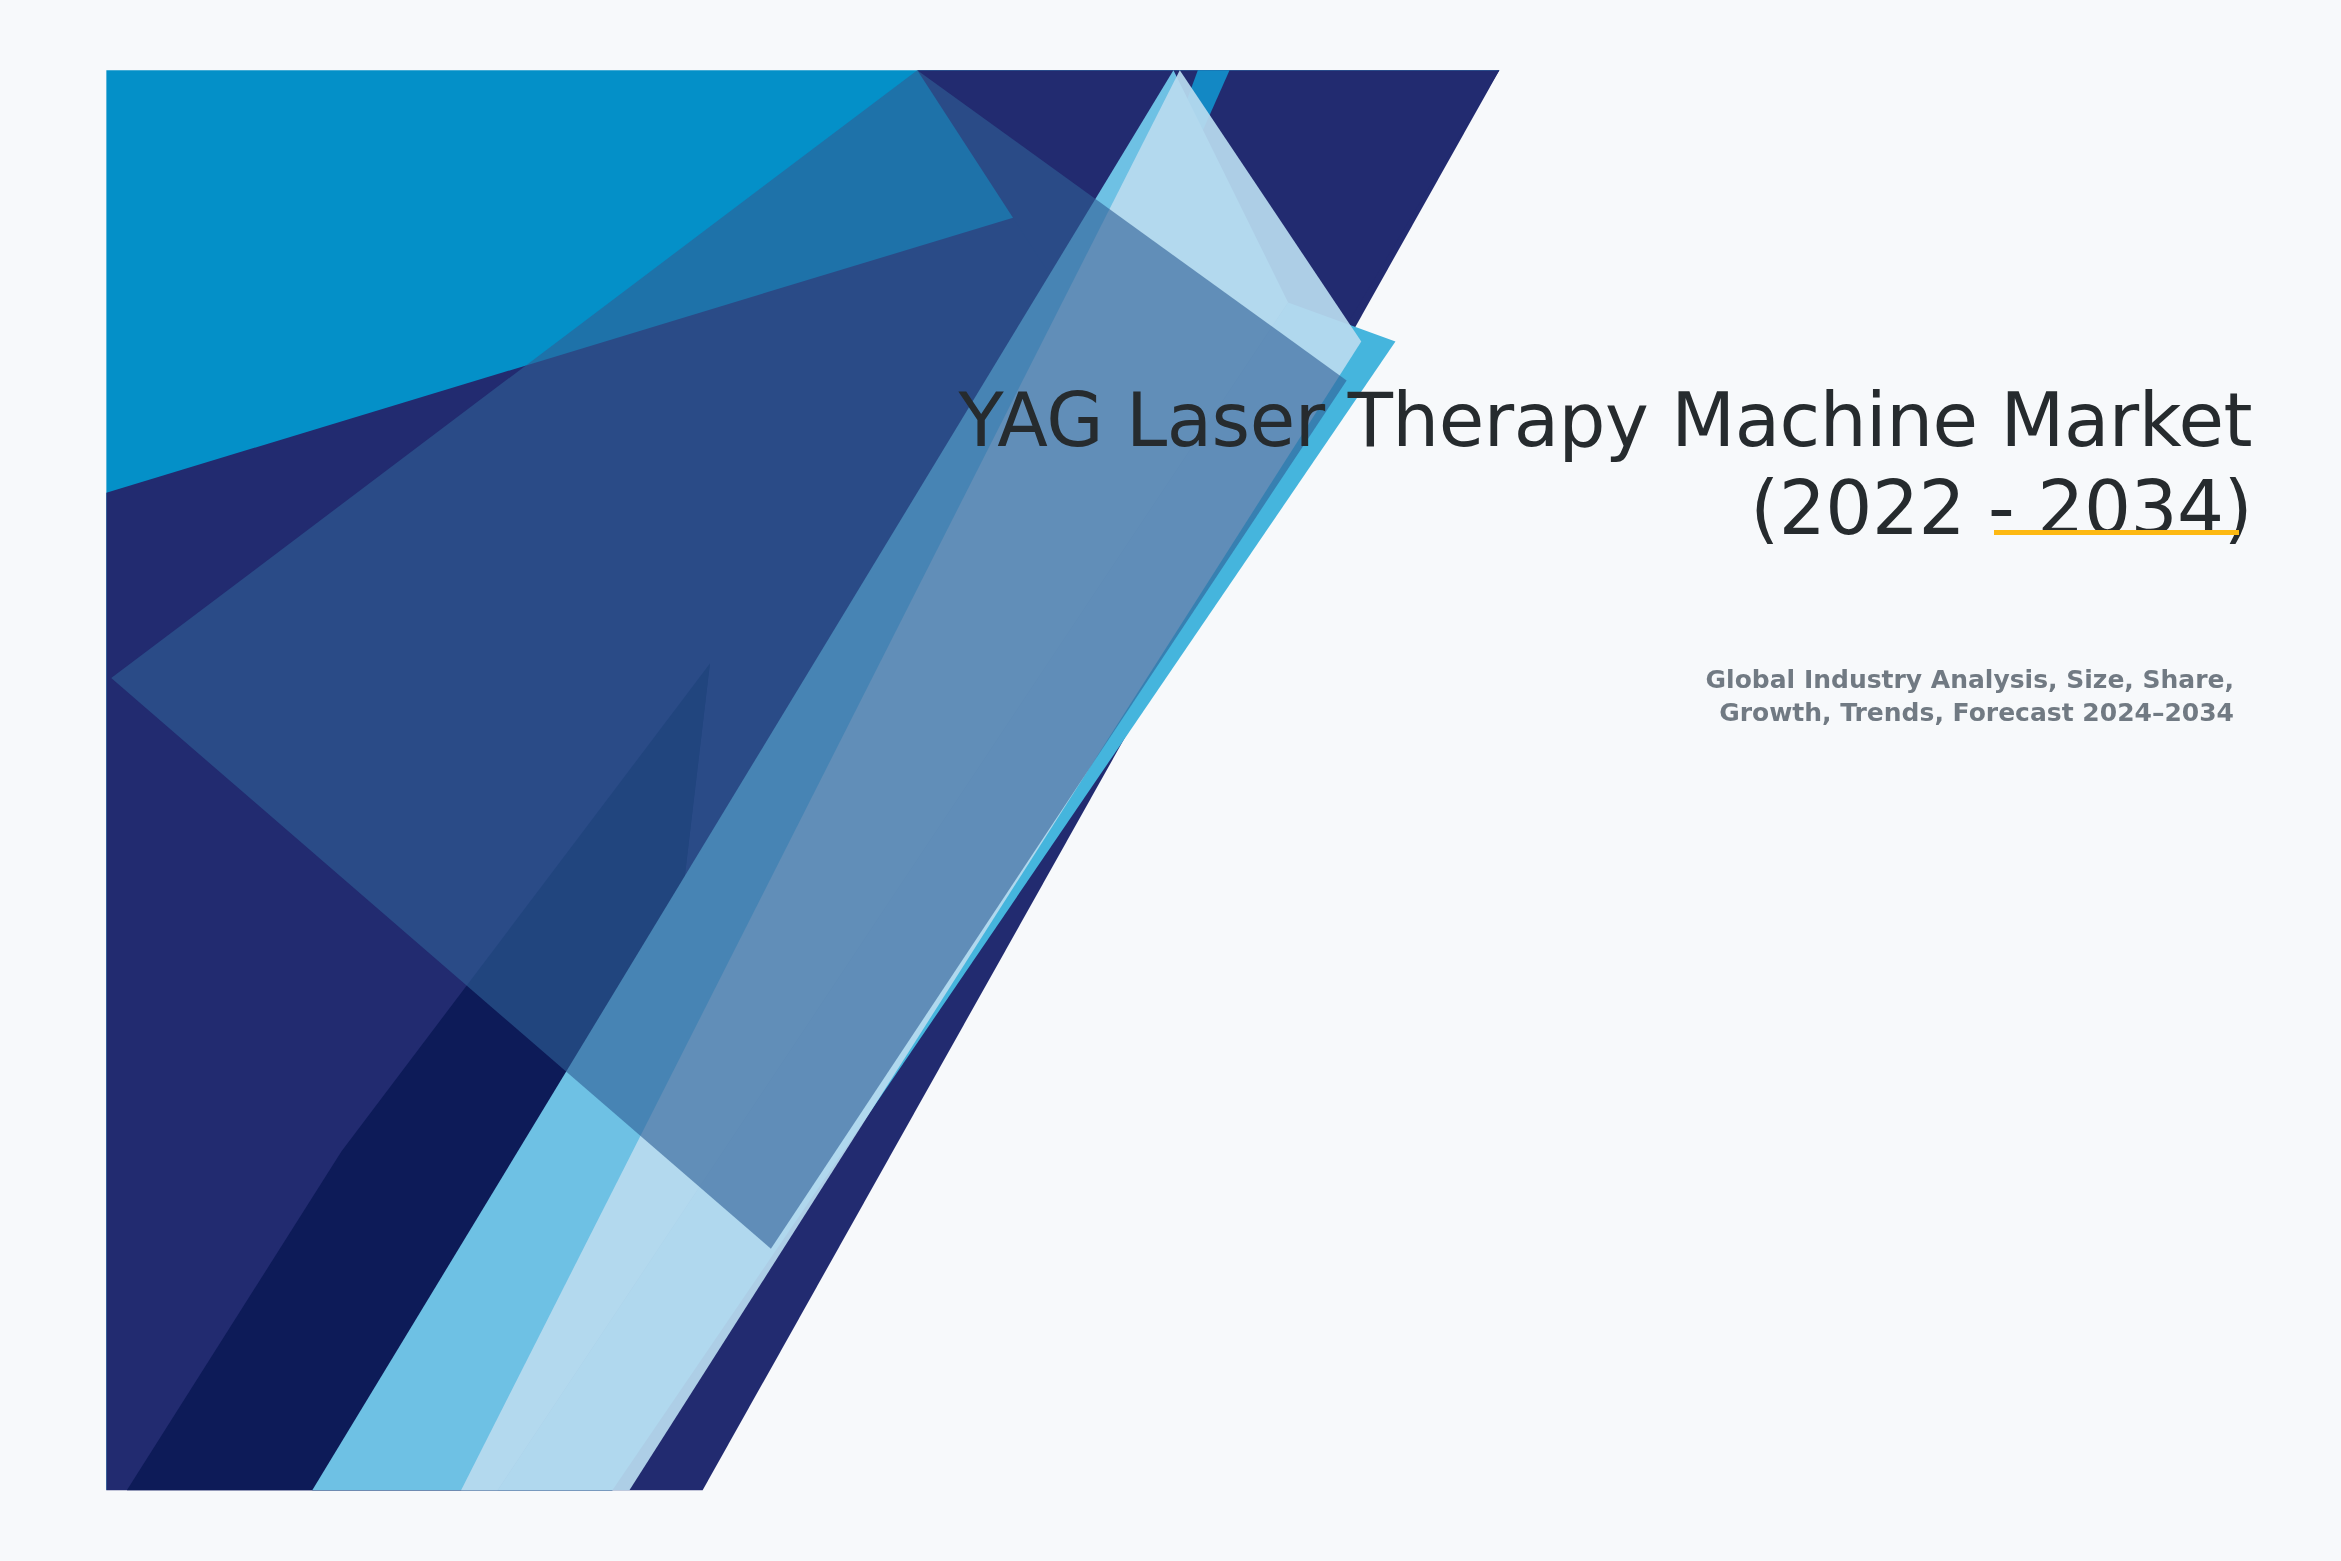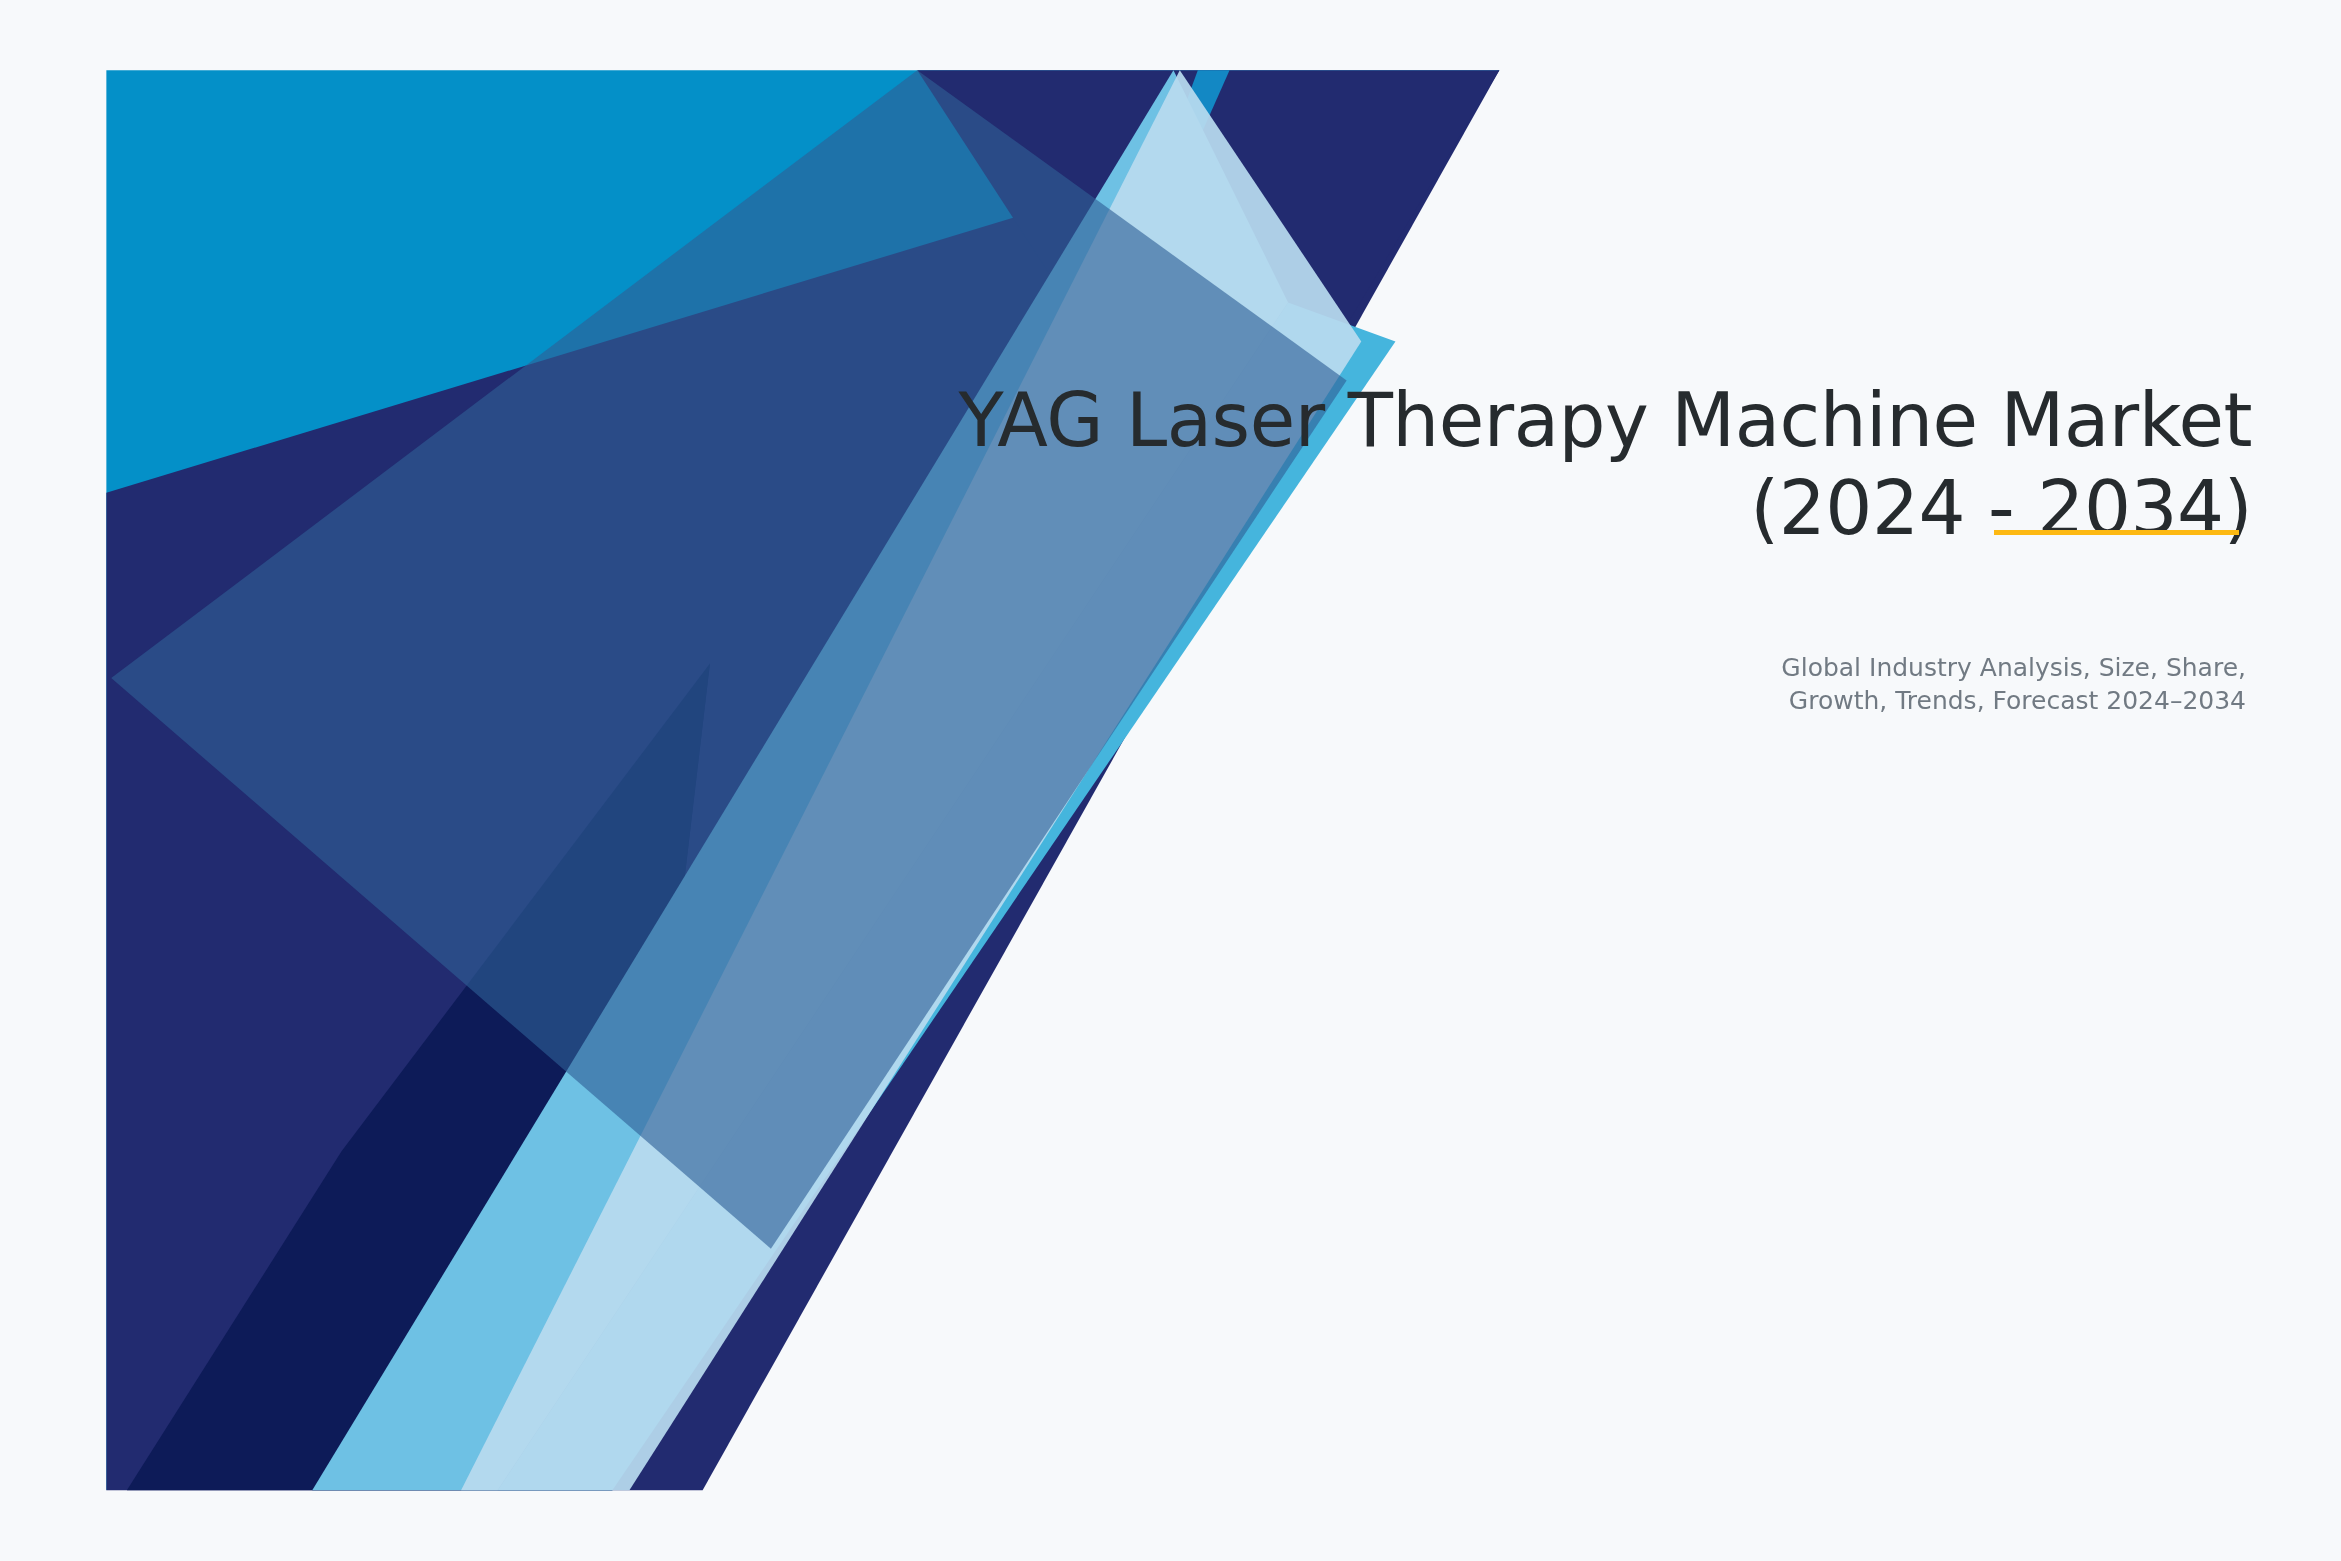--- a/index.html
+++ b/index.html
@@ -62,23 +62,23 @@
 
   #subtitle-block {
     position: absolute;
     right: 93px;
     top: 649px;
     width: 1073px;
     text-align: right;
   }
 
   #report-subtitle {
-    margin: 3px;
+    margin: 15px;
     font-family: "DejaVu Sans", sans-serif;
-    font-weight: 400;
+    font-weight: 700;
     font-size: 25px;
     line-height: 1.30;
     color: #717a83;
     white-space: pre-line;
   }
 </style>
 </head>
 <body>
 
 <div id="cover">
@@ -102,21 +102,21 @@
     <polygon points="2640,620 2860,700 1255,3055 1020,3055" fill="#45b5dd"></polygon>
 
     <polygon points="2418,144 2790,700 1290,3055 945,3055" fill="#b8daef" opacity="0.93"></polygon>
 
     <polygon points="1880,144 2760,780 1580,2560 228,1390" fill="#2f6096" opacity="0.62"></polygon>
 
   </svg>
 
   <div id="title-block">
     <h1 id="report-title">YAG Laser Therapy Machine Market
-(2024 - 2034)</h1>
+(2022 - 2034)</h1>
   </div>
 
   <div id="accent-rule"></div>
 
   <div id="subtitle-block">
     <p id="report-subtitle">Global Industry Analysis, Size, Share,
 Growth, Trends, Forecast 2024–2034</p>
   </div>
 
 </div>

